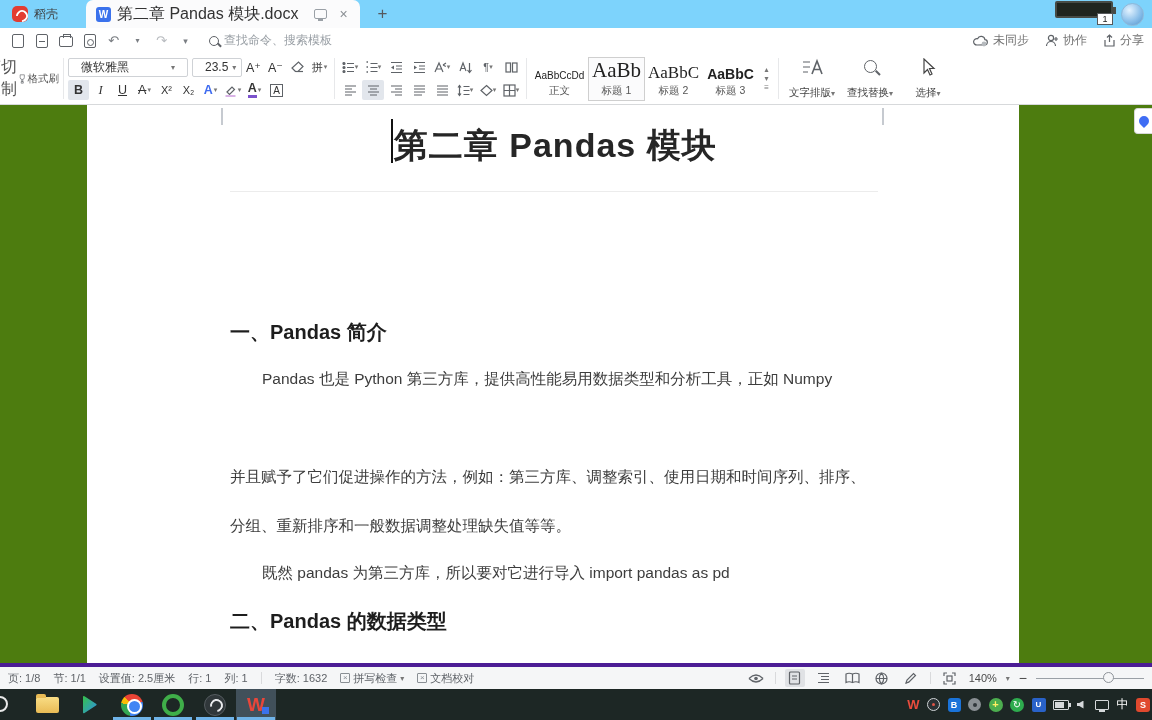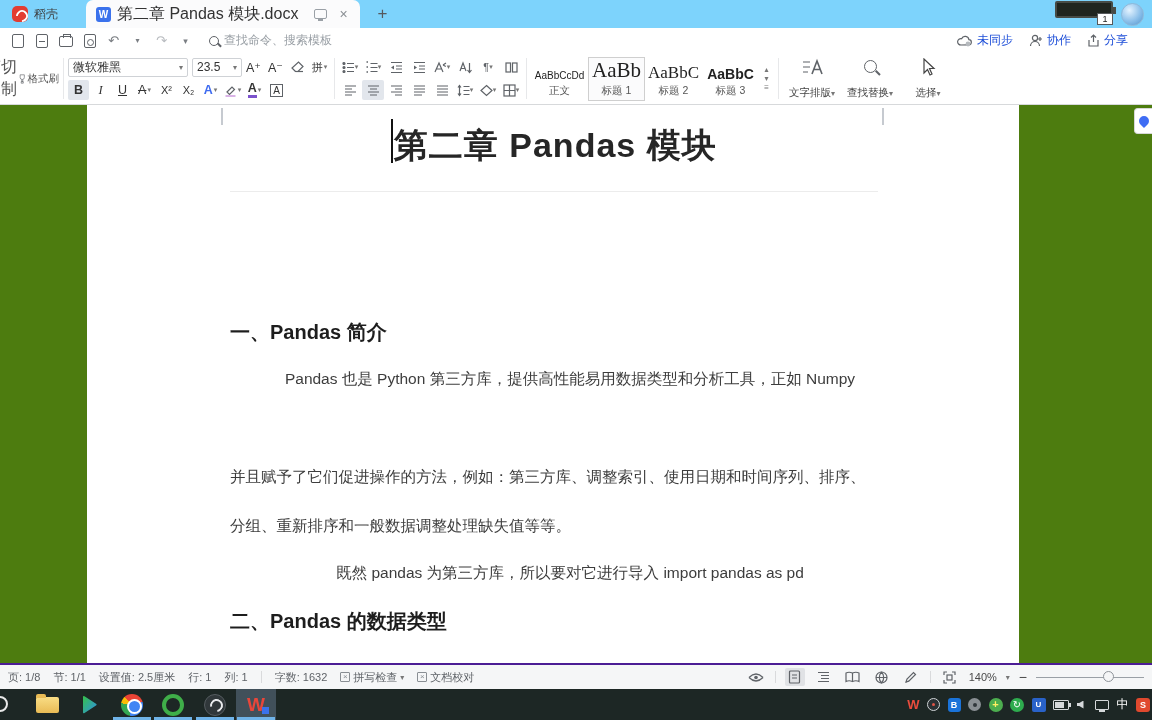--- a/index.html
+++ b/index.html
@@ -34,34 +34,34 @@
   .box-ico { width:12px; height:14px; border:1.2px solid #5f6368; border-radius:2px; position:relative; }
   .box-ico.save::after { content:""; position:absolute; left:2px; top:2px; right:2px; height:4px; border-bottom:1.2px solid #5f6368; }
   .box-ico.print { height:11px; width:14px; margin-top:2px; }
   .box-ico.print::before { content:""; position:absolute; left:3px; top:-3px; width:6px; height:3px; border:1.2px solid #5f6368; border-bottom:none; }
   .box-ico.preview::after { content:""; position:absolute; left:2.5px; top:4px; width:5px; height:5px; border:1.2px solid #5f6368; border-radius:50%; }
   .uglyph { font-size:13px; color:#7a7e83; }
   .menu-tabs { display:flex; align-items:center; margin-left:14px; }
   .mtab { font-size:12.5px; color:#3a3a3a; padding:3px 11px; white-space:nowrap; }
   .mtab.active { background:#3e6bf0; color:#fff; border-radius:12px; padding:3px 14px; margin-right:3px; }
   .menu-search { display:flex; align-items:center; gap:5px; margin-left:16px; color:#9aa0a6; font-size:12px; white-space:nowrap; }
-  .menu-right { margin-left:auto; display:flex; align-items:center; gap:16px; padding-right:24px; font-size:12px; color:#1d4ed8; }
+  .menu-right { margin-left:auto; display:flex; align-items:center; gap:16px; padding-right:8px; font-size:12px; color:#737373; }
   .mr-item { display:flex; align-items:center; gap:4px; white-space:nowrap; }
   svg.li { stroke:#5f6368; fill:none; stroke-width:1.2; }
 
   
   .toolbar { position:absolute; left:0; top:53px; width:1152px; height:52px; background:#fff; border-bottom:1px solid #d7d9db; display:flex; align-items:stretch; padding:3px 0; }
   .vsep { width:1px; background:#e7e8ea; margin:2px 4px; }
   .clipcol { width:17px; overflow:hidden; display:flex; flex-direction:column; justify-content:space-around; }
   .clip-label { font-size:16px; color:#555; direction:rtl; white-space:nowrap; overflow:hidden; }
   .painter { width:42px; display:flex; flex-direction:row; align-items:center; justify-content:space-between; padding:1px 0; }
   .painter-label { font-size:10.5px; color:#555; white-space:nowrap; }
   .two-rows { display:flex; flex-direction:column; justify-content:space-between; }
   .trow { display:flex; align-items:center; height:22px; gap:1px; }
-  .sel { height:19px; border:1px solid #cfd2d6; border-radius:2px; display:flex; align-items:center; font-size:12px; color:#333; padding:0 4px; justify-content:space-between; }
+  .sel { height:19px; border:1px solid #cfd2d6; border-radius:2px; display:flex; align-items:center; font-size:12px; color:#333; padding:0 12px; justify-content:space-between; }
   .sel .car { font-size:8px; color:#777; margin-left:4px; }
   .fbtn { min-width:21px; height:20px; display:flex; align-items:center; justify-content:center; font-size:12.5px; color:#333; border-radius:2px; padding:0 1px; }
   .fbtn .car { font-size:7px; color:#777; margin-left:1px; }
   .fbtn.on { background:#e2e6ec; }
   .pbtn { width:22px; height:20px; display:flex; align-items:center; justify-content:center; border-radius:2px; }
   .pbtn.on { background:#e2e6ec; }
   .pbtn .car { font-size:7px; color:#777; margin-left:0; }
   .styles { display:flex; align-items:center; }
   .stylecard { width:57px; height:44px; border:1px solid transparent; display:flex; flex-direction:column; align-items:center; justify-content:flex-end; padding-bottom:2px; }
   .stylecard.sel-card { border-color:#cfcfcf; background:#fbfbfc; }
@@ -81,27 +81,27 @@
   .page { position:absolute; left:87px; top:0; width:932px; height:558px; background:#fff; }
   .cmark { position:absolute; top:3px; width:2px; height:17px; background:#c6cad0; }
   .cmark.l { left:134px; } .cmark.r { left:795px; }
   .content { position:absolute; left:143px; top:0; width:648px; height:558px; }
   .doc-title { position:absolute; top:14px; left:0; width:100%; text-align:center; font-size:34px; font-weight:bold; color:#262626; letter-spacing:1px; padding-bottom:22px; border-bottom:1px solid #ececec; white-space:nowrap; }
   .caret { display:inline-block; width:1.5px; height:44px; background:#111; vertical-align:-6px; margin-right:1px; }
   .doc-subtitle { position:absolute; top:147px; left:0; width:100%; text-align:center; font-size:25px; font-weight:bold; color:#1d1d1d; }
   .doc-h { position:absolute; left:0; font-size:20px; font-weight:bold; color:#1d1d1d; white-space:nowrap; }
   .h-one { top:214px; } .h-two { top:503px; }
   .bline { position:absolute; left:0; width:100%; font-size:15.5px; color:#3d3d3d; white-space:nowrap; }
-  .indent { padding-left:32px;text-align:center; }
+  .indent { padding-left:32px; }
   .l1 { top:264px; } .l2 { top:313px; } .l3 { top:362px; } .l4 { top:411px; } .lp2 { top:458px; }
   .side-toggle { position:absolute; right:0; top:3px; width:18px; height:26px; background:#fff; border:1px solid #d8d8d8; border-right:none; border-radius:4px 0 0 4px; display:flex; align-items:center; justify-content:center; }
   .pin { width:10px; height:10px; background:#3f6df4; border-radius:50% 50% 50% 0; transform:rotate(-45deg); }
 
   
-  .statusbar { position:absolute; left:0; top:663px; width:1152px; height:26px; background:#f5f6f7; border-top:2px solid #4c1d95; display:flex; align-items:center; font-size:11px; color:#5f6368; padding:0 8px; }
+  .statusbar { position:absolute; left:0; top:663px; width:1152px; height:26px; background:#f5f6f7; border-top:4px solid #4c1d95; display:flex; align-items:center; font-size:11px; color:#5f6368; padding:0 8px; }
   .sb-left { display:flex; align-items:center; gap:13px; white-space:nowrap; }
   .sb-sep { width:1px; height:12px; background:#d9dadc; }
   .chk { width:10px; height:10px; border:1px solid #8a8f94; border-radius:1px; font-size:8px; line-height:8px; text-align:center; color:#8a8f94; margin-right:3px; display:inline-block; }
   .sb-item { display:flex; align-items:center; }
   .sb-right { margin-left:auto; display:flex; align-items:center; gap:9px; }
   .vbtn { width:20px; height:18px; display:flex; align-items:center; justify-content:center; border-radius:2px; }
   .vbtn.on { background:#e0e2e5; }
   .zoom-val { color:#4a4a4a; }
   .zcar { font-size:8px; color:#777; }
   .zminus { font-size:14px; color:#4a4a4a; }

